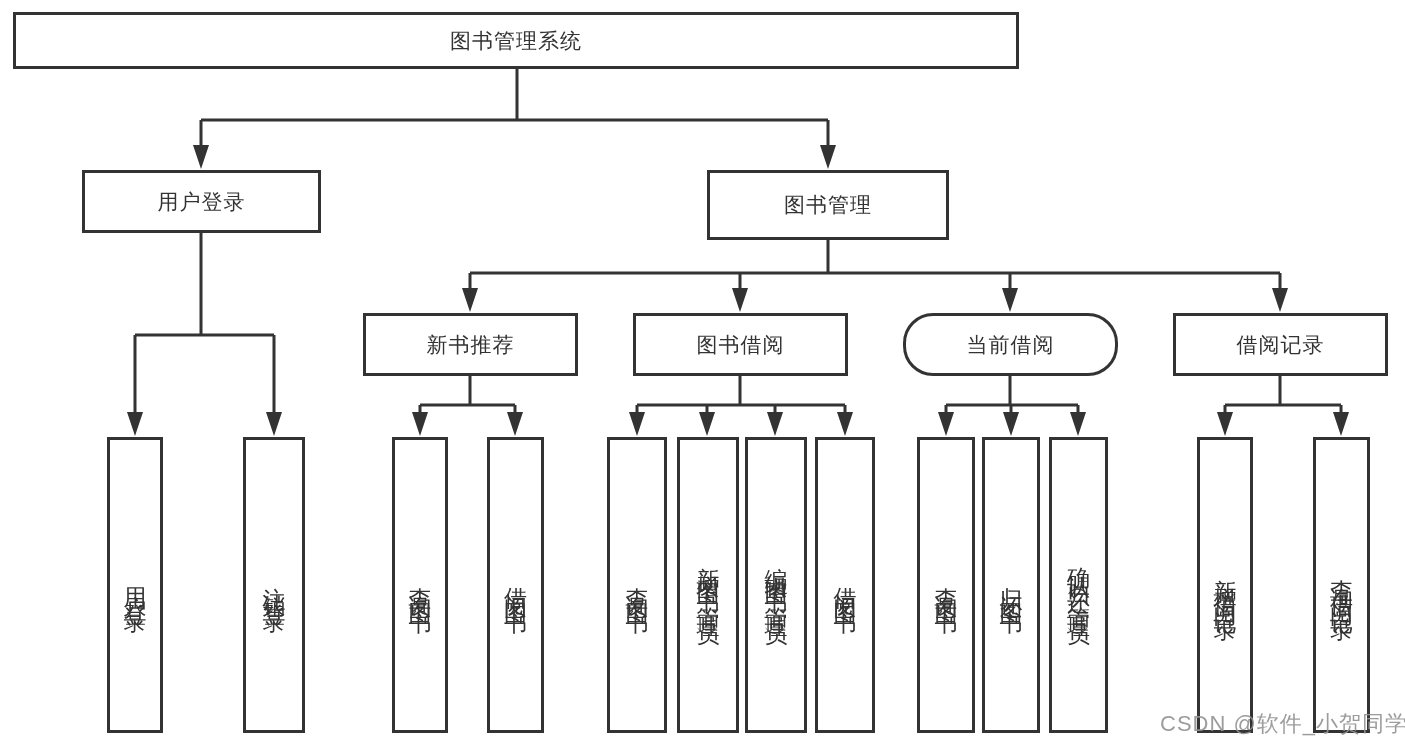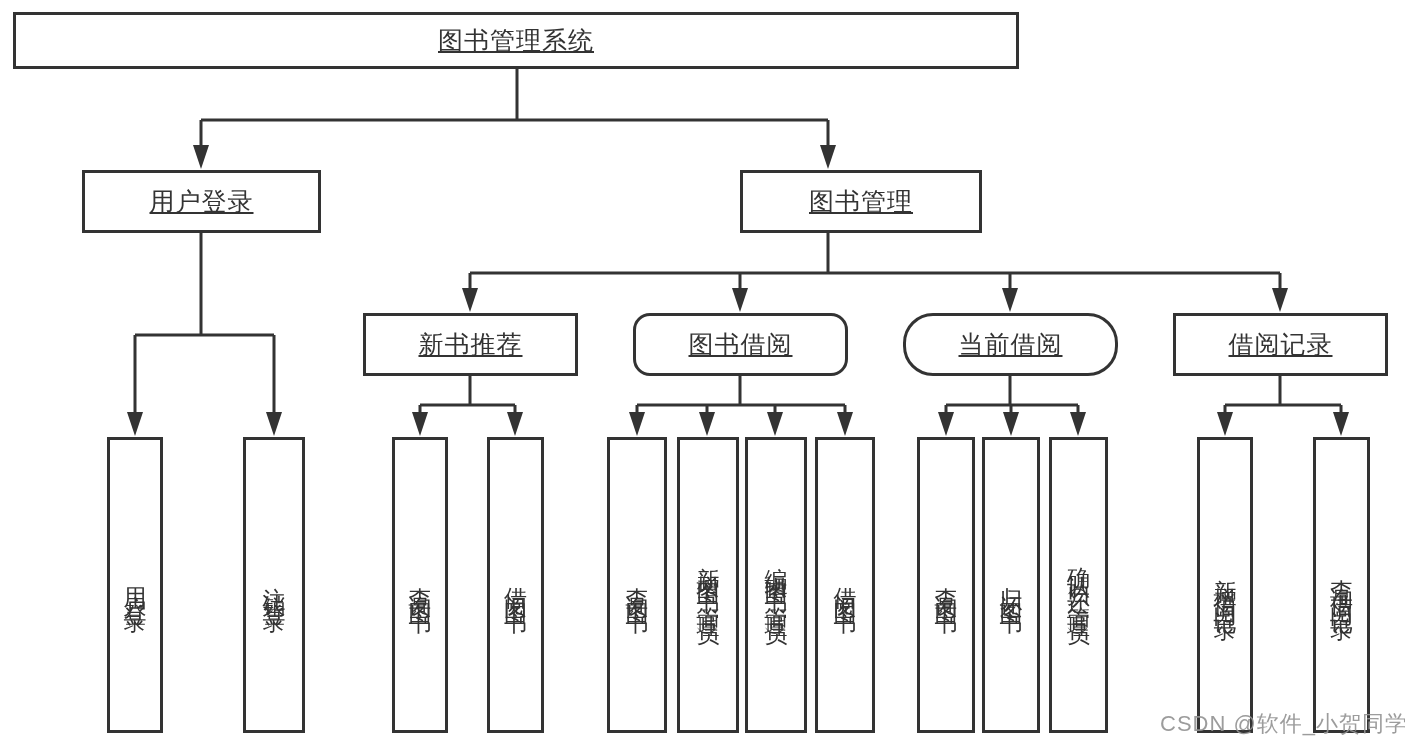--- a/index.html
+++ b/index.html
@@ -17,37 +17,37 @@
     box-sizing: border-box;
     background: #ffffff;
     border: 3px solid #333333;
     color: #333333;
     display: flex;
     align-items: center;
     justify-content: center;
     z-index: 1;
     text-align: center;
   }
-  .h-node { font-size: 25px; letter-spacing: 1px; text-decoration: underline; }
+  .h-node { font-size: 21px; letter-spacing: 1px; }
   .v-node {
     writing-mode: vertical-rl;
     text-orientation: mixed;
     font-size: 23px;
     letter-spacing: 8px;
     line-height: 1;
     padding: 6px 0;
   }
   
   .n-root   { left: 13px;  top: 12px;  width: 1006px; height: 57px; }
   
   .n-userlogin { left: 82px;  top: 170px; width: 239px; height: 63px; }
-  .n-bookmgmt  { left: 740px; top: 170px; width: 242px; height: 63px; }
+  .n-bookmgmt  { left: 707px; top: 170px; width: 242px; height: 70px; }
   
   .n-sec0 { left: 363px;  top: 313px; width: 215px; height: 63px; }
-  .n-sec1 { left: 633px;  top: 313px; width: 215px; height: 63px; border-radius: 17px; }
+  .n-sec1 { left: 633px;  top: 313px; width: 215px; height: 63px; }
   .n-sec2 { left: 903px;  top: 313px; width: 215px; height: 63px; border-radius: 30px; }
   .n-sec3 { left: 1173px; top: 313px; width: 215px; height: 63px; }
   
   .leaf { top: 437px; height: 296px; }
   .n-u0   { left: 107px;  width: 56px; }
   .n-u1   { left: 243px;  width: 62px; }
   .n-s0c0 { left: 392px;  width: 56px; }
   .n-s0c1 { left: 487px;  width: 57px; }
   .n-s1c0 { left: 607px;  width: 60px; }
   .n-s1c1 { left: 677px;  width: 62px; }

